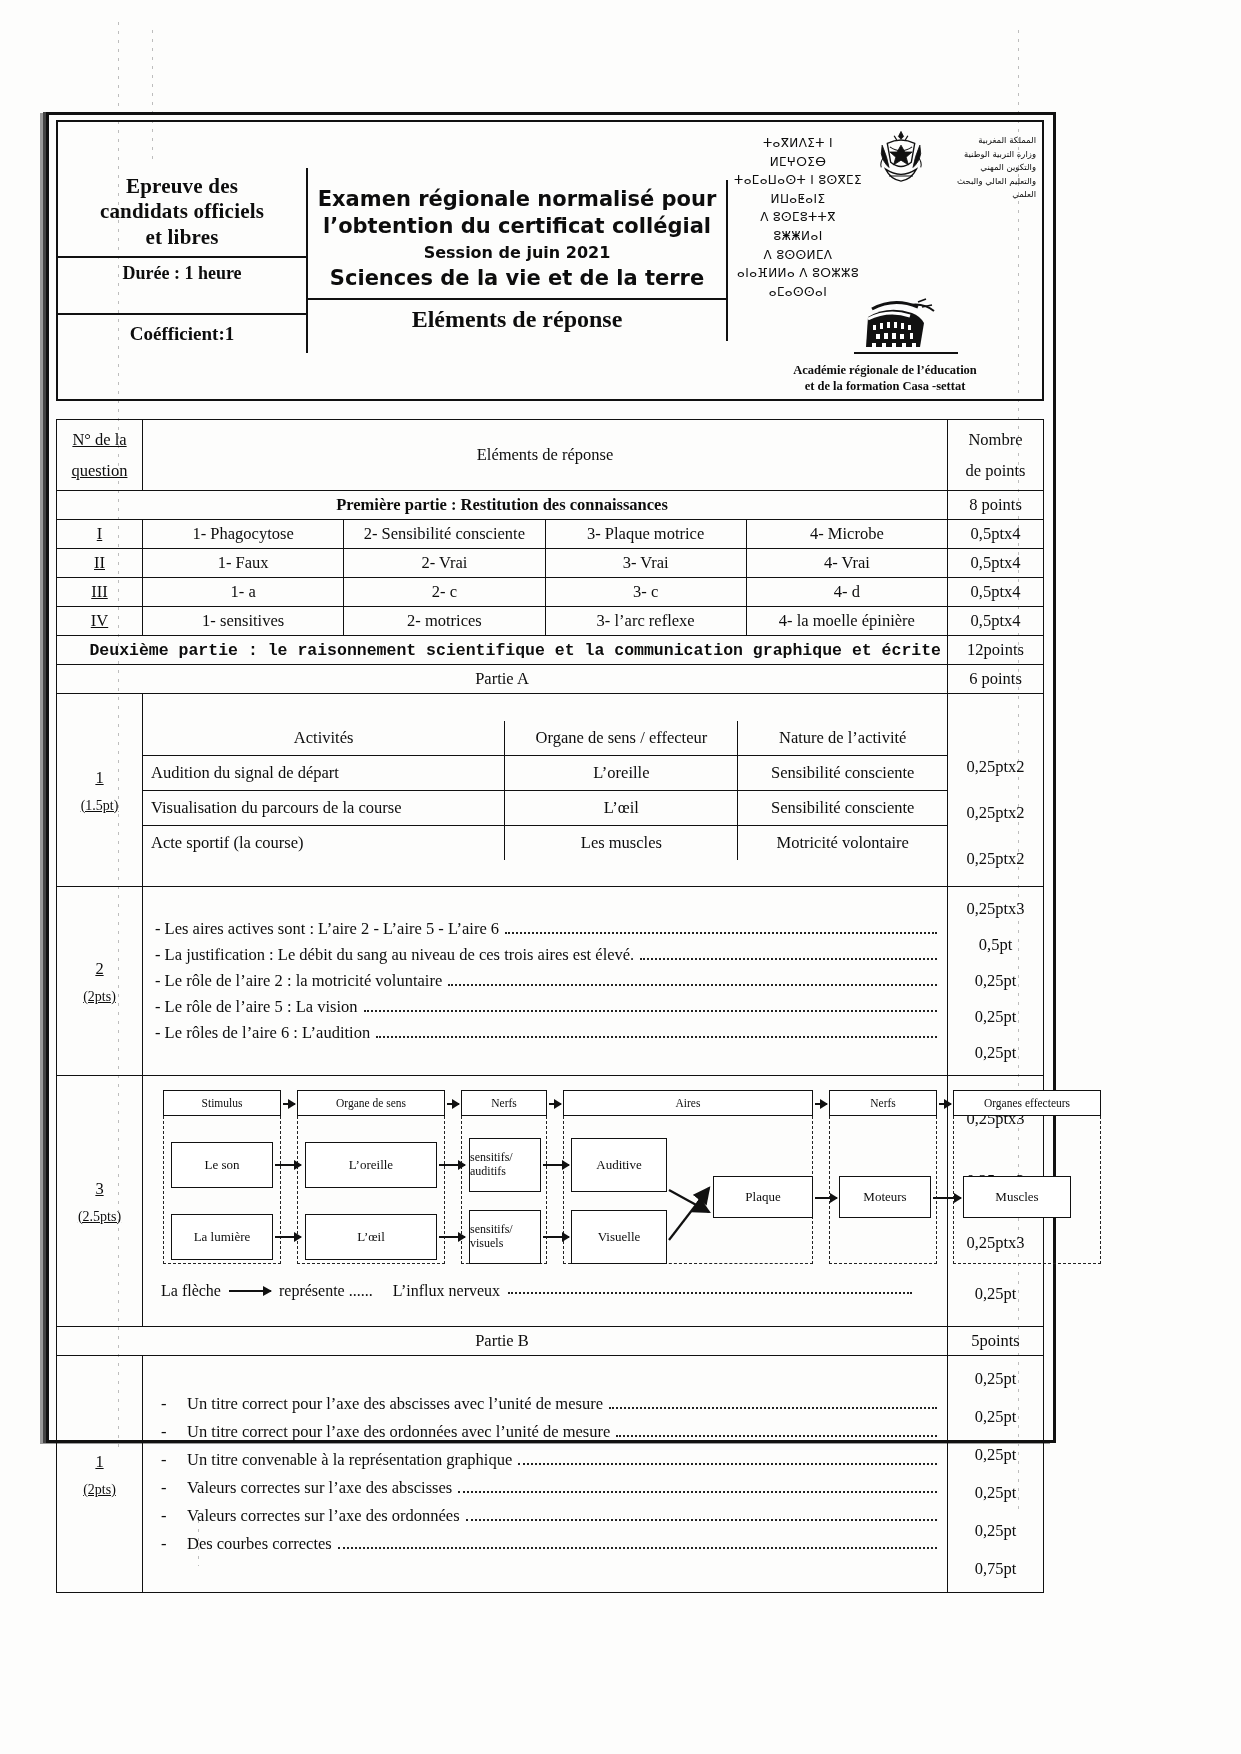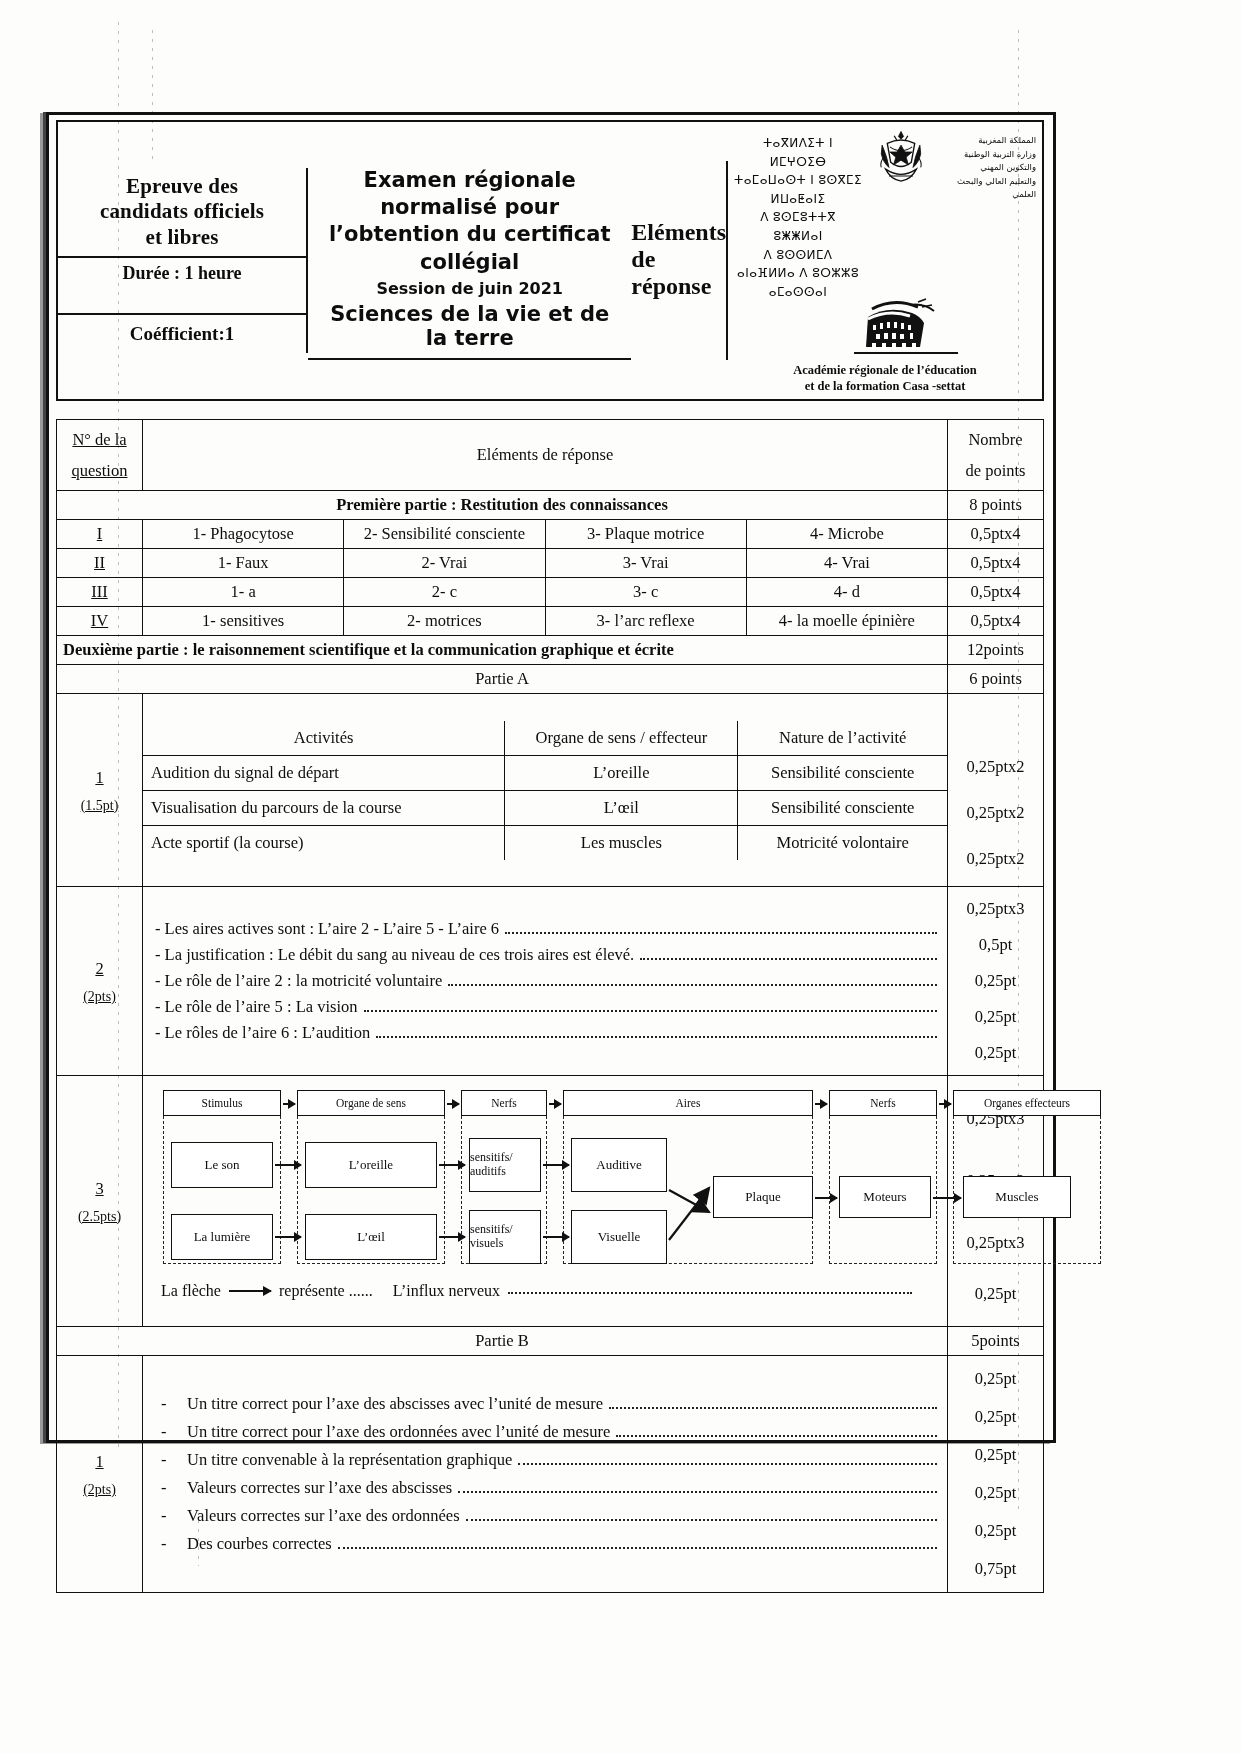--- a/index.html
+++ b/index.html
@@ -76,21 +76,21 @@
   .hdr-l-c {
     padding: 8px 4px;
     text-align: center;
     font-weight: bold;
     font-size: 19px;
   }
   .hdr-mid {
     flex: 1;
     border-right: 2px solid #111;
     display: flex;
-    flex-direction: row;
+    flex-direction: column;
   }
   .hdr-m-top {
     padding: 6px 8px 8px;
     text-align: center;
     border-bottom: 2px solid #111;
     font-family: "DejaVu Sans", sans-serif;
   }
   .hdr-m-l1 {
     font-size: 21px; font-weight: bold; line-height: 1.3;
   }
@@ -172,24 +172,25 @@
   .th-mid { text-align: center; font-size: 18px; padding: 10px 6px; }
   .th-sm  { text-align: center; font-size: 15.5px; line-height: 1.9; }
 
   .banner {
     text-align: center;
     font-size: 19px;
     font-weight: bold;
     padding: 8px 6px;
   }
   .banner-sm {
-    text-align: left;
+    text-align: right;
     font-size: 18px;
     font-weight: bold;
     padding: 7px 6px;
+    font-family: Liberation Mono, monospace;
   }
   .partie {
     text-align: center;
     font-size: 17px;
     padding: 8px 6px;
   }
   .ctr { text-align: center; }
   .rn  { text-align: center; font-size: 17px; }
 
   .qcell {

